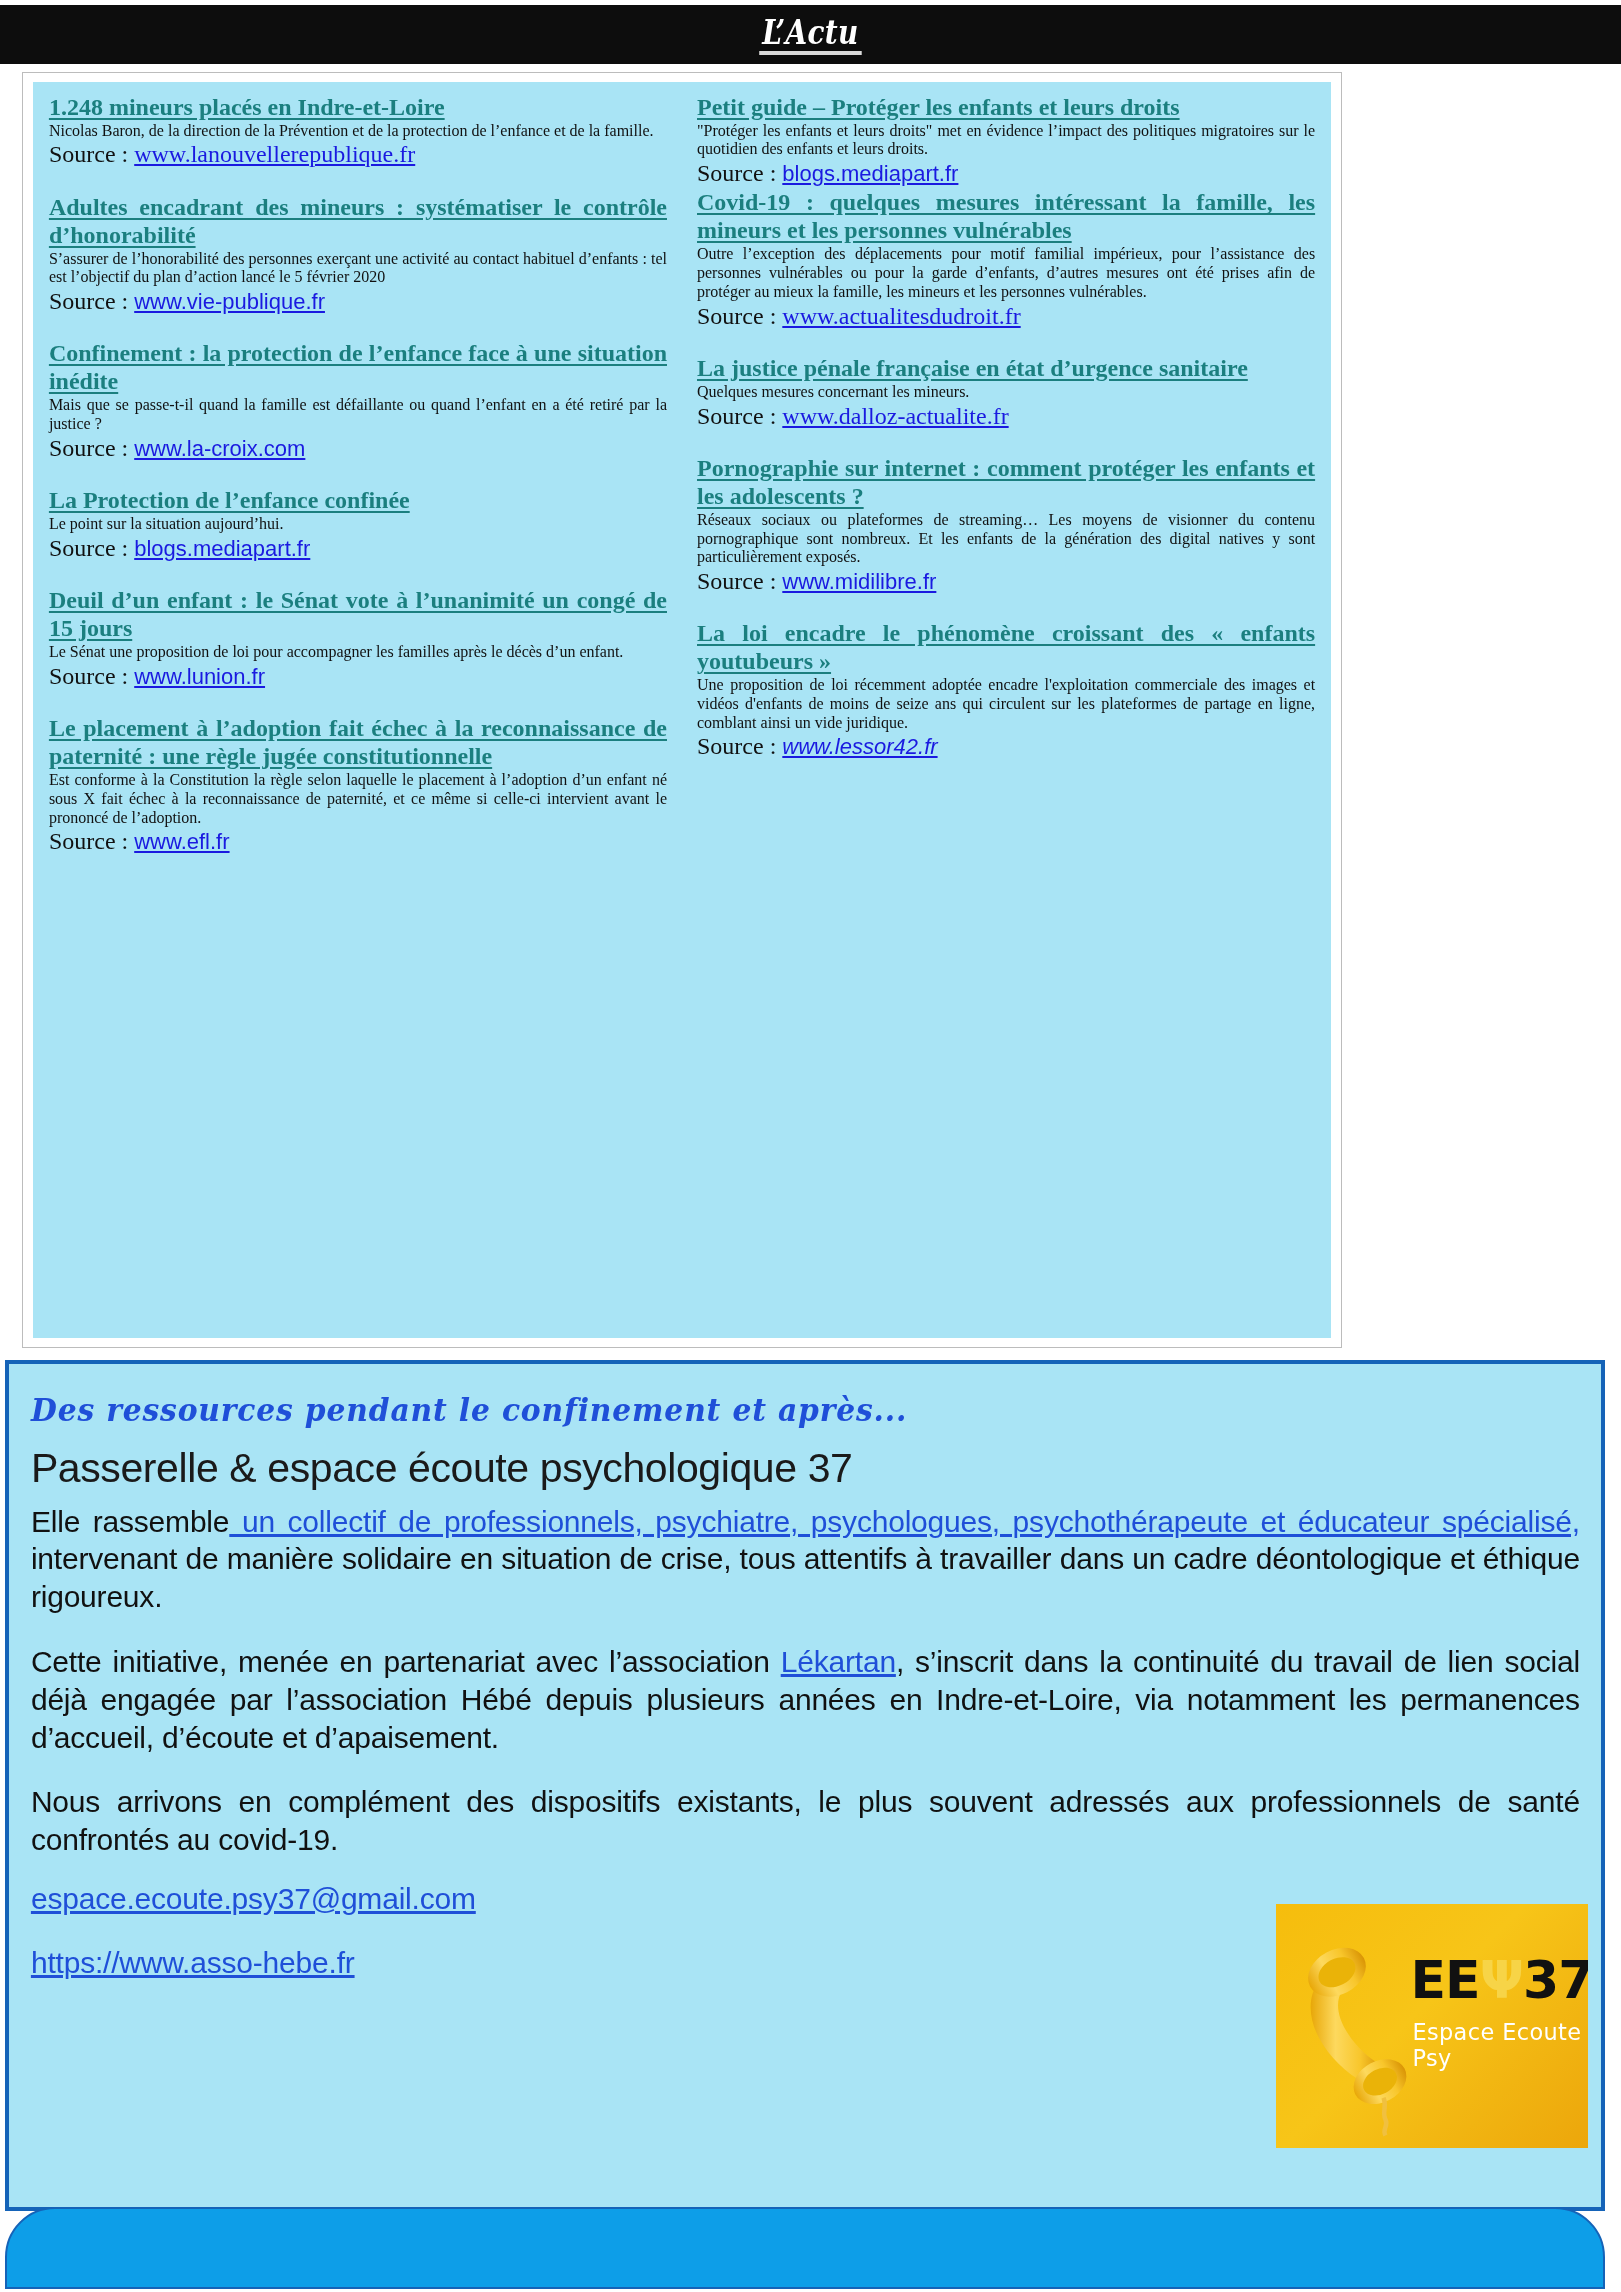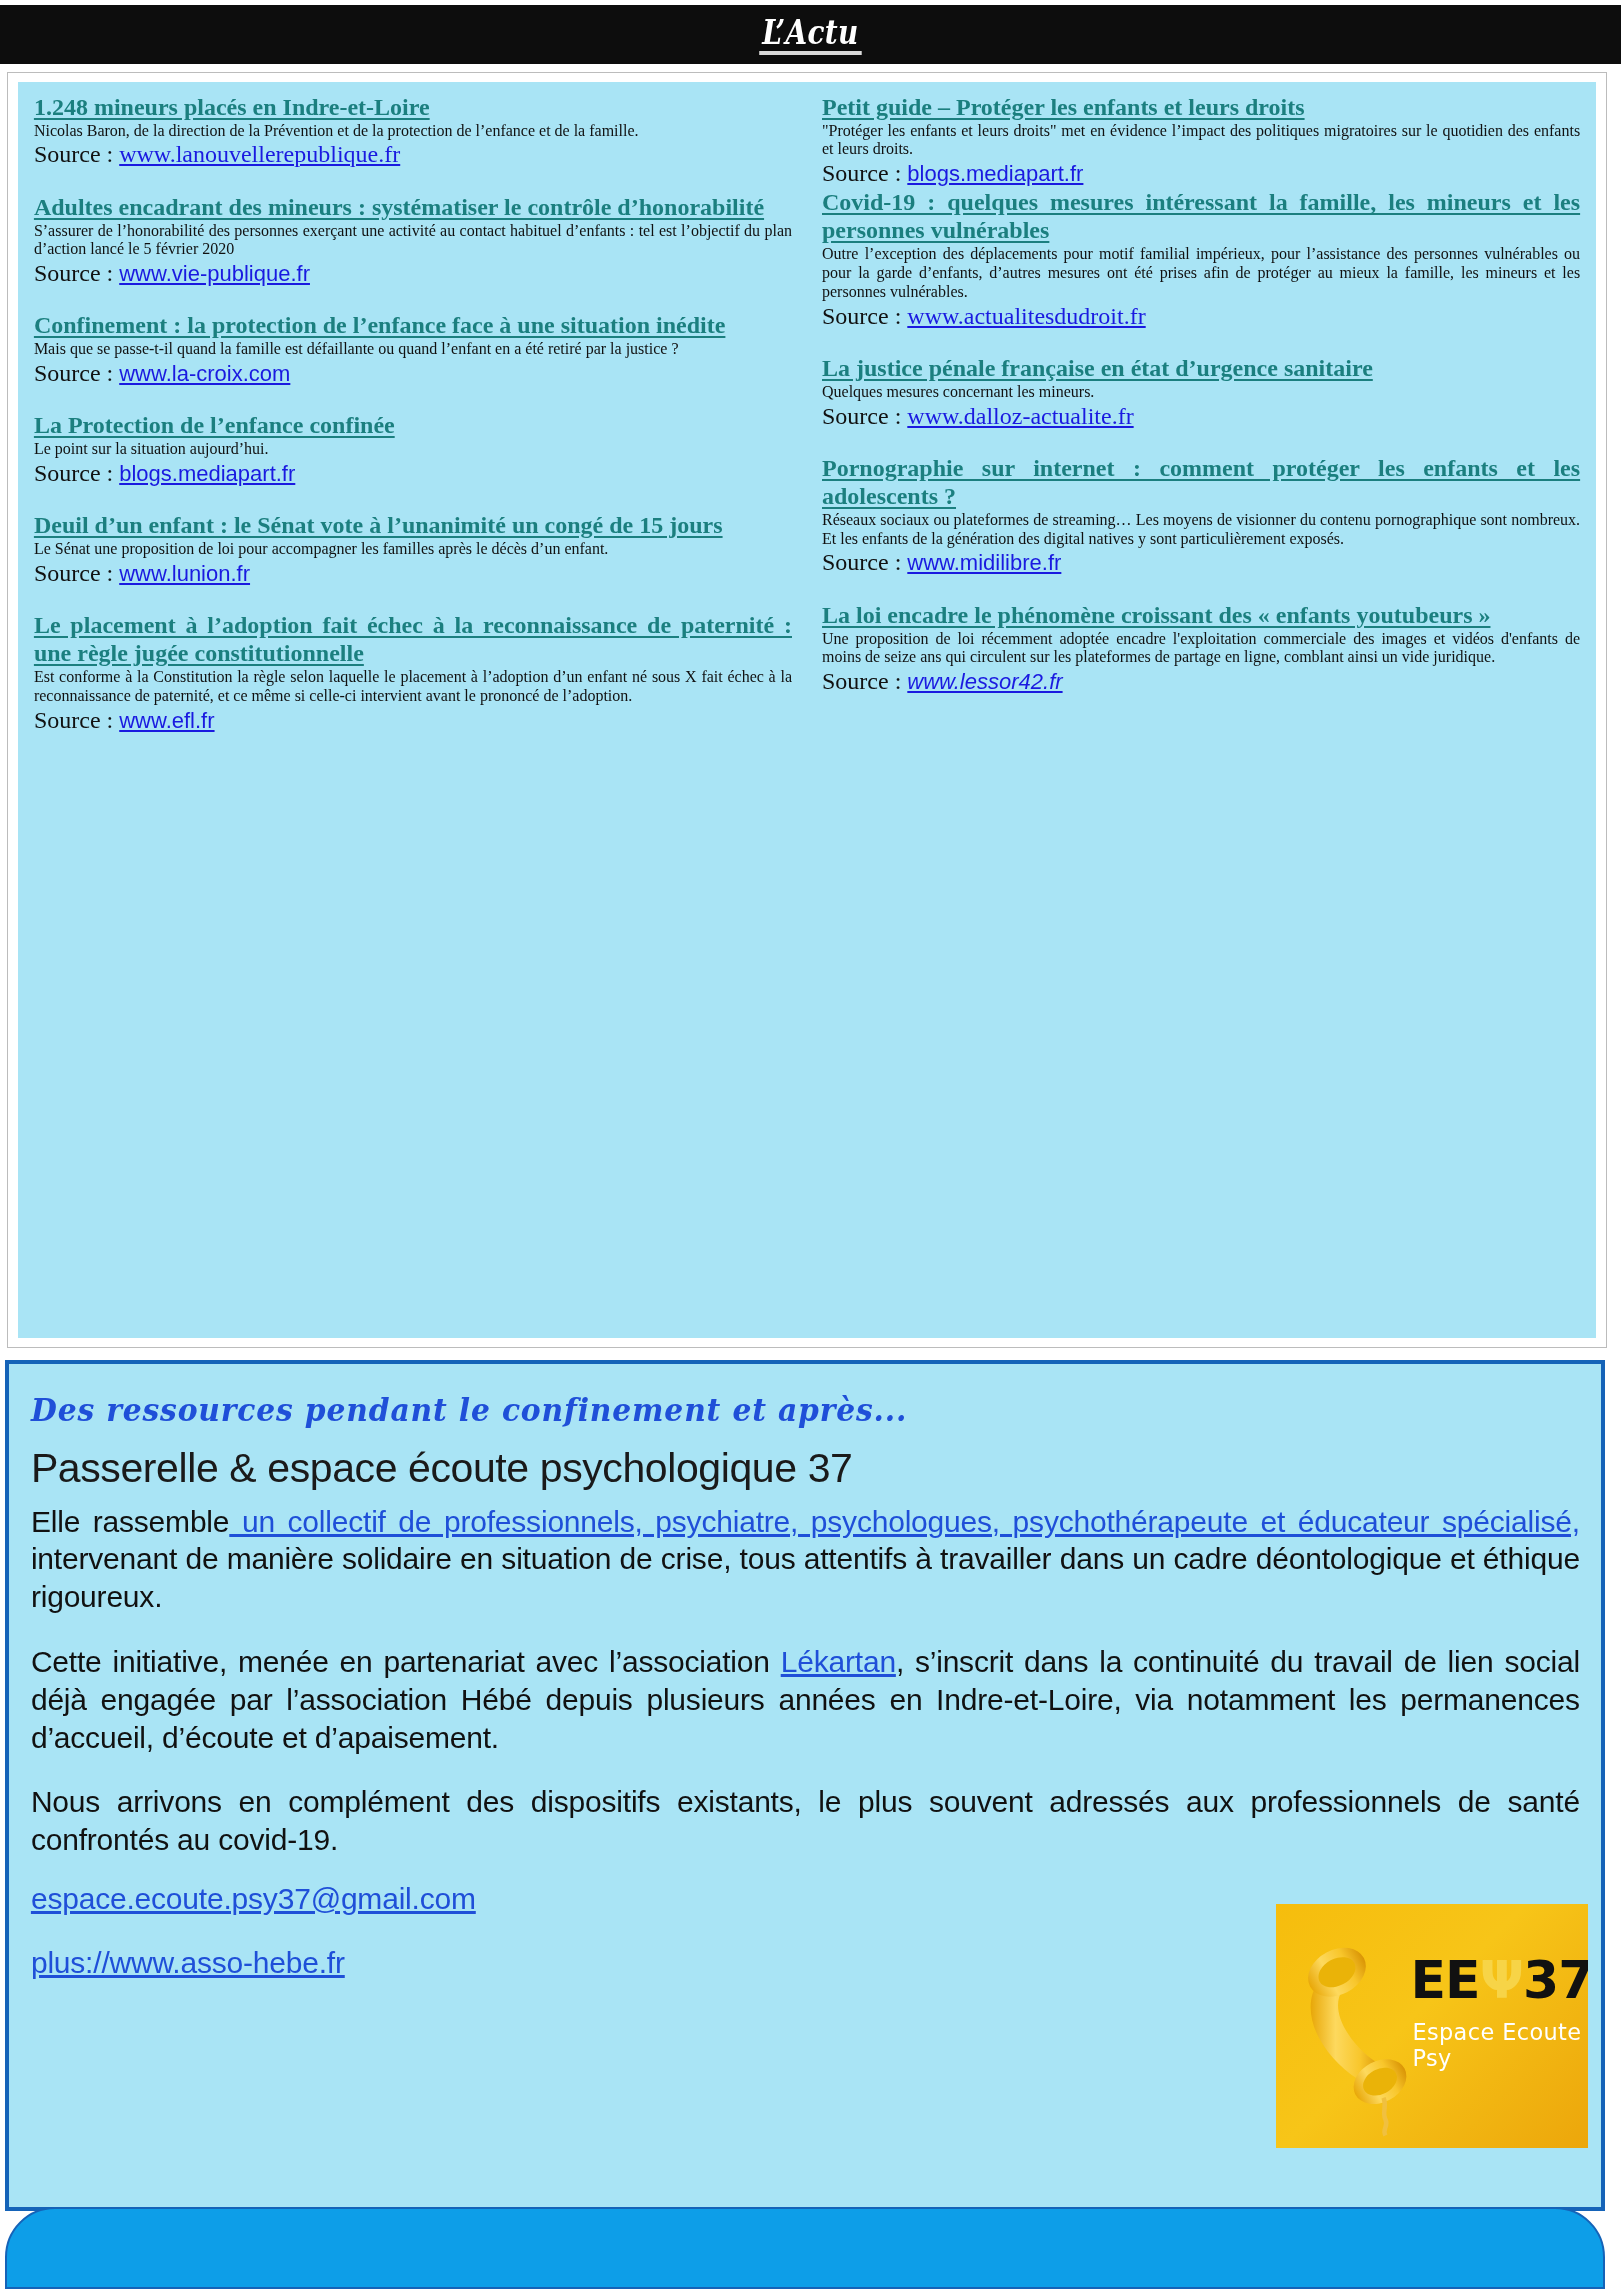--- a/index.html
+++ b/index.html
@@ -23,21 +23,21 @@
     font-weight:700;font-style:italic;
     font-size:34px;letter-spacing:0.4px;
     border-bottom:4.5px solid #d9d9d9;
     padding:0 3.6px 1.8px 3.6px;
     line-height:1.0;
     transform:scaleX(0.82);
   }
 
   
   .actu-outer{
-    position:absolute;left:7px;top:72px;width:1600px;height:1276px;
+    position:absolute;left:22px;top:72px;width:1320px;height:1276px;
     background:#ffffff;
     border:0.9px solid #bcbcbc;
     box-sizing:border-box;
   }
   .actu-inner{
     position:absolute;left:9.9px;top:9px;right:9.9px;bottom:9px;
     background:#a9e4f5;
     box-sizing:border-box;
     padding:10.7px 16px 0 16px;
   }
@@ -279,21 +279,21 @@
 
     <div class="res-title">Passerelle &amp; espace écoute psychologique 37</div>
 
     <p class="res-p"><span>Elle rassemble</span><span class="res-link-inline"> un collectif de professionnels, psychiatre, psychologues, psychothérapeute et éducateur spécialisé,</span><span> intervenant de manière solidaire en situation de crise, tous attentifs à travailler dans un cadre déontologique et éthique rigoureux.</span></p>
 
     <p class="res-p"><span>Cette initiative, menée en partenariat avec l’association </span><span class="res-link-inline">Lékartan</span><span>, s’inscrit dans la continuité du travail de lien social déjà engagée par l’association Hébé depuis plusieurs années en Indre-et-Loire, via notamment les permanences d’accueil, d’écoute et d’apaisement.</span></p>
 
     <p class="res-p last">Nous arrivons en complément des dispositifs existants, le plus souvent adressés aux professionnels de santé confrontés au covid-19.</p>
 
     <span class="res-contact">espace.ecoute.psy37@gmail.com</span>
-    <span class="res-contact">plus://www.asso-hebe.fr</span>
+    <span class="res-contact">https://www.asso-hebe.fr</span>
 
     <div class="logo">
       <svg class="logo-svg" viewBox="0 0 348 232">
         <defs>
           <linearGradient id="hs" x1="0" y1="0" x2="1" y2="0">
             <stop offset="0%" stop-color="#e8a708"></stop>
             <stop offset="35%" stop-color="#fdd95e"></stop>
             <stop offset="70%" stop-color="#f8c62b"></stop>
             <stop offset="100%" stop-color="#d99405"></stop>
           </linearGradient>

